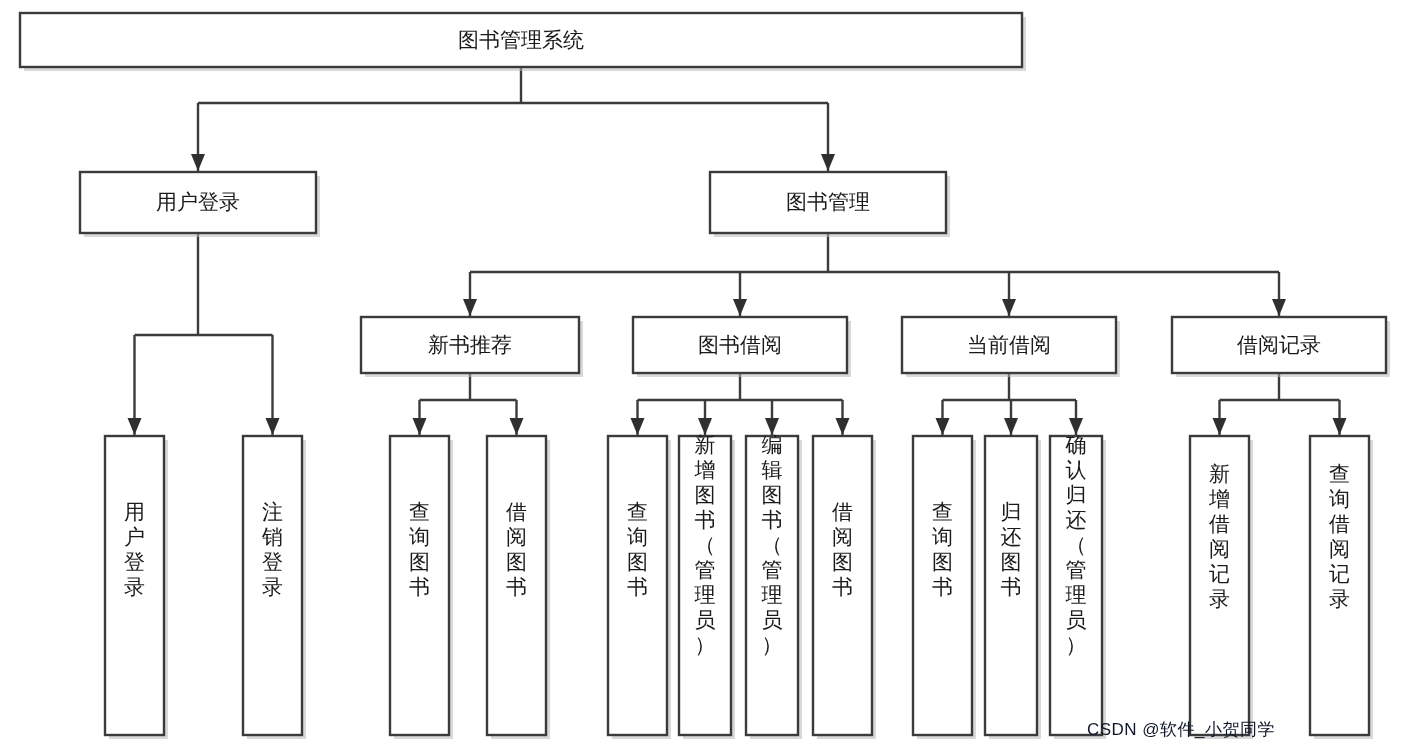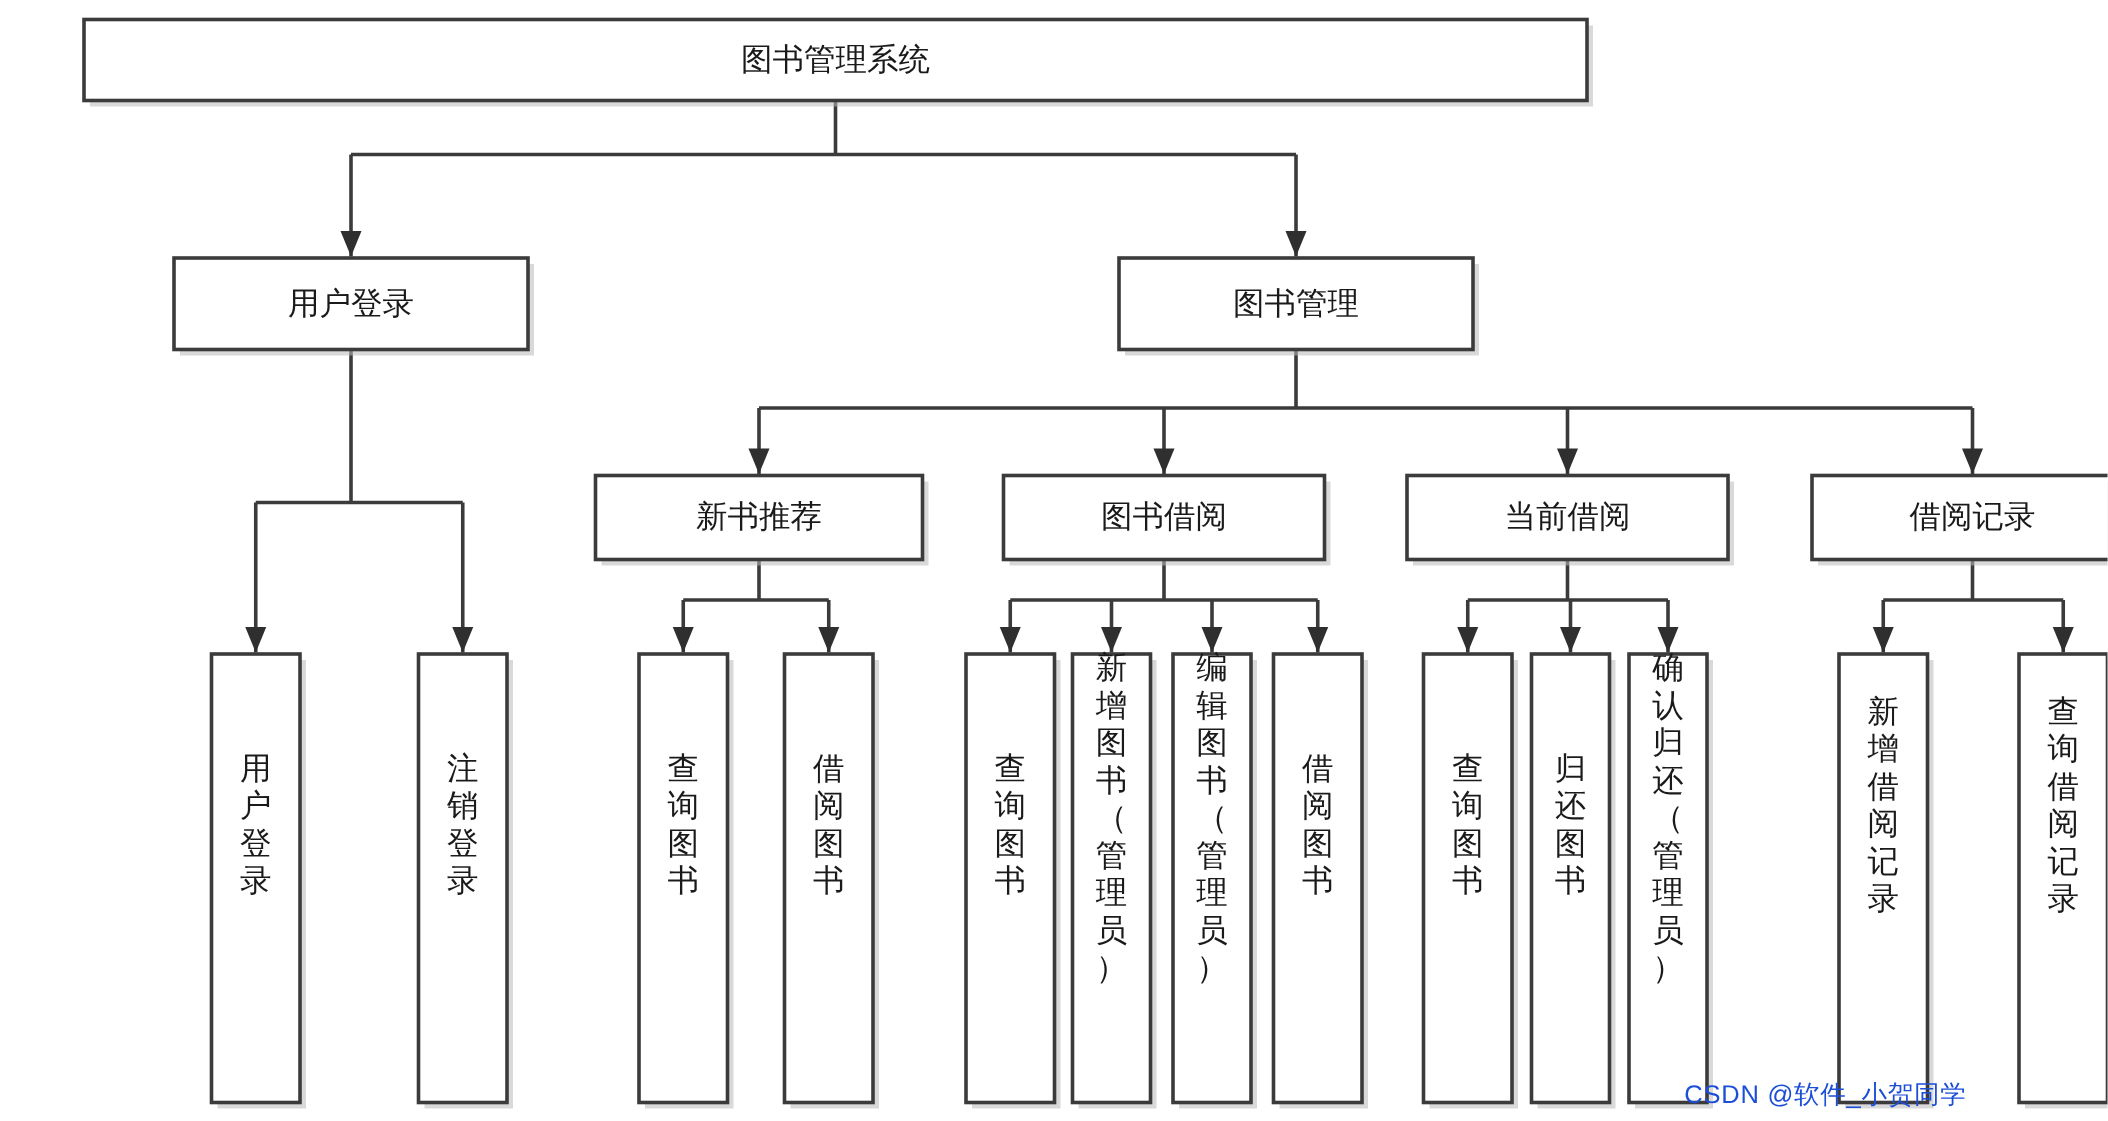--- a/index.html
+++ b/index.html
@@ -13,21 +13,20 @@
     font-family: "Liberation Sans", "DejaVu Sans", sans-serif;
     overflow: hidden;
     position: relative;
   }
   #diagram-root {
     position: absolute;
     left: 0;
     top: 0;
     width: 1285px;
     height: 747px;
-    padding-left: 36px;
   }
   svg.canvas {
     display: block;
     width: 1405px;
     height: 747px;
   }
   .node-box {
     fill: #ffffff;
     stroke: #3b3b3b;
     stroke-width: 2.4;
@@ -57,21 +56,21 @@
     font-size: 21px;
     fill: #1a1a1a;
     text-anchor: middle;
   }
   .watermark {
     position: absolute;
     right: 10px;
     bottom: 6px;
     font-family: "Liberation Sans", "DejaVu Sans", sans-serif;
     font-size: 17px;
-    color: #1d4ed8;
+    color: #0f172a;
     letter-spacing: 0.5px;
     white-space: nowrap;
     user-select: none;
   }
 </style>
 </head>
 <body>
 
 <div id="diagram-root">
   <svg class="canvas" viewBox="0 0 1405 747">

